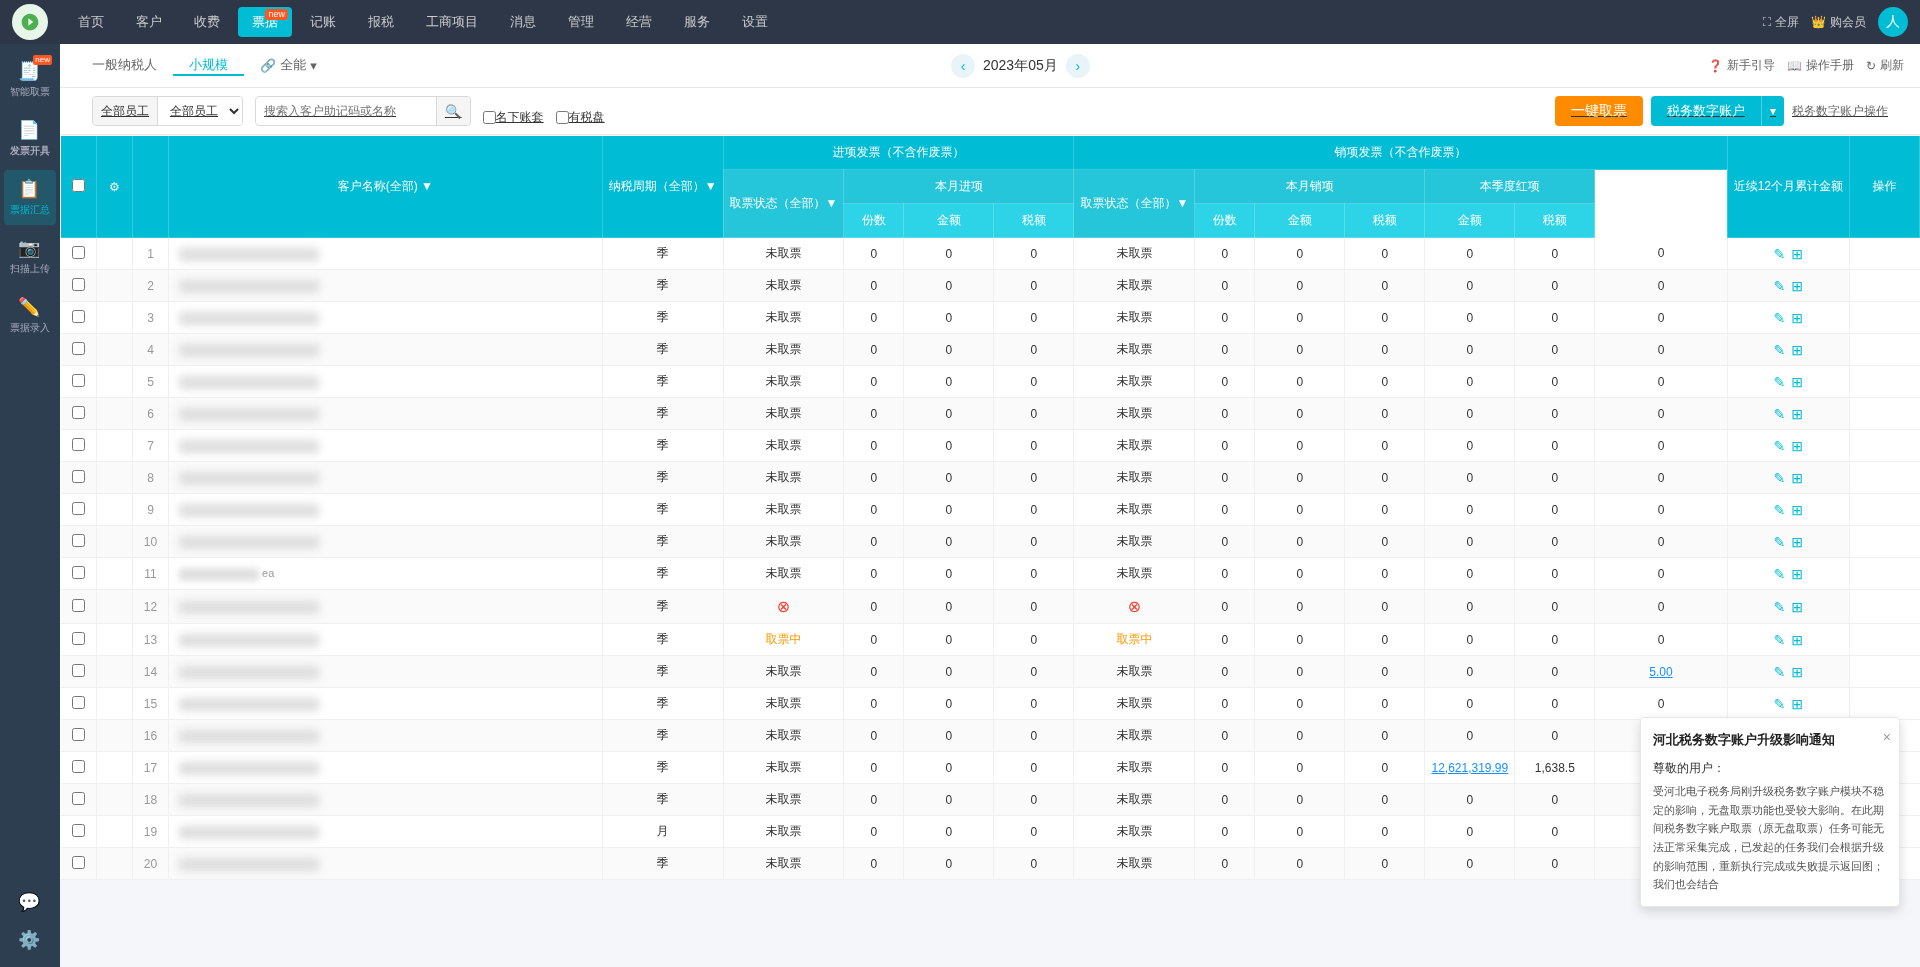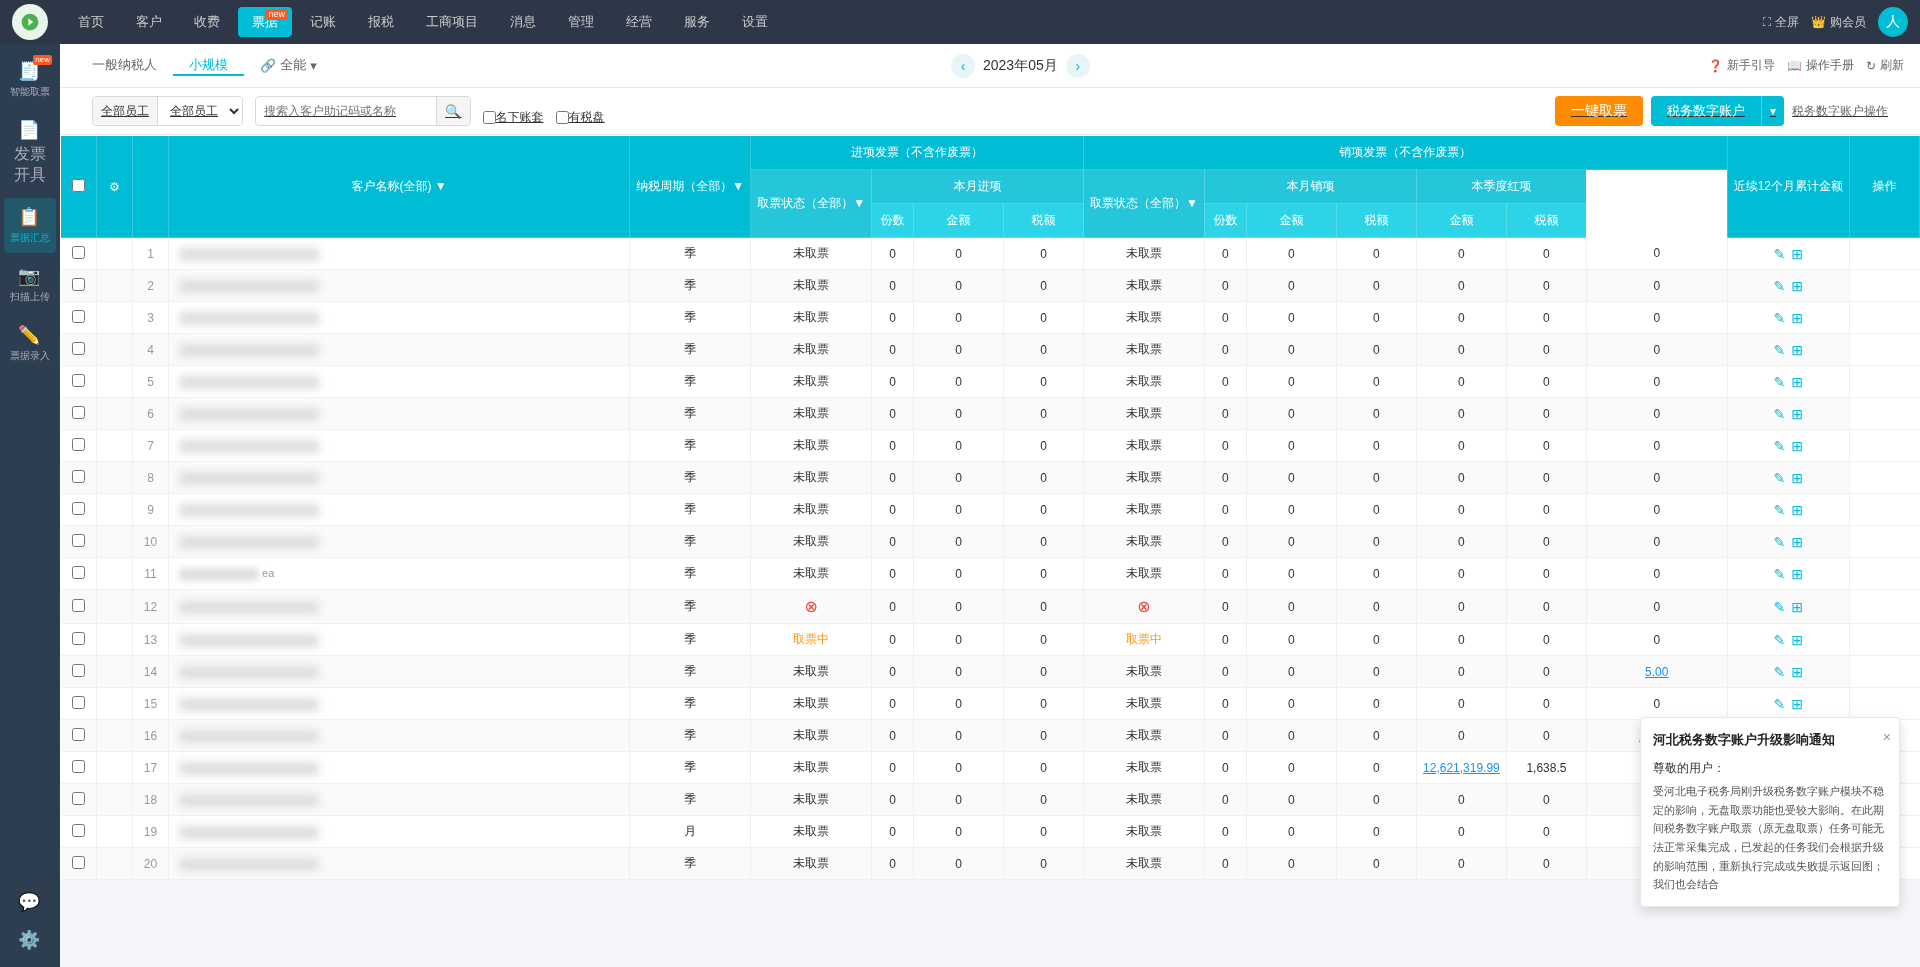--- a/index.html
+++ b/index.html
@@ -266,21 +266,21 @@
       color: #666;
     }
     .status-link { color: #ff8c00; cursor: pointer; text-decoration: none; }
 
     th.th-checkbox { width: 36px; }
     th.th-num { width: 36px; }
     th.th-settings { width: 36px; }
     th.th-name { min-width: 160px; }
     th.th-period { width: 70px; }
     th.th-status { width: 80px; }
-    th.th-num-col { width: 42px; }
+    th.th-num-col { width: 60px; }
     th.th-amount { width: 90px; }
     th.th-tax { width: 80px; }
     th.th-12m { width: 120px; }
     th.th-action { width: 70px; }
   </style>
 </head>
 <body>
 
 <div class="top-nav">
   <div class="logo">
@@ -315,21 +315,21 @@
 <div class="layout">
 
   <div class="sidebar">
     <div class="sidebar-item" style="position:relative;">
       <span class="sidebar-icon">🧾</span>
       <span style="font-size:10px;">智能取票</span>
       <span class="badge-new">new</span>
     </div>
     <div class="sidebar-item">
       <span class="sidebar-icon">📄</span>
-      <span style="font-size:16px;">发票开具</span>
+      <span style="font-size:10px;font-weight:bold;">发票开具</span>
     </div>
     <div class="sidebar-item active">
       <span class="sidebar-icon">📋</span>
       <span style="font-size:10px;">票据汇总</span>
     </div>
     <div class="sidebar-item">
       <span class="sidebar-icon">📷</span>
       <span style="font-size:10px;">扫描上传</span>
     </div>
     <div class="sidebar-item">

